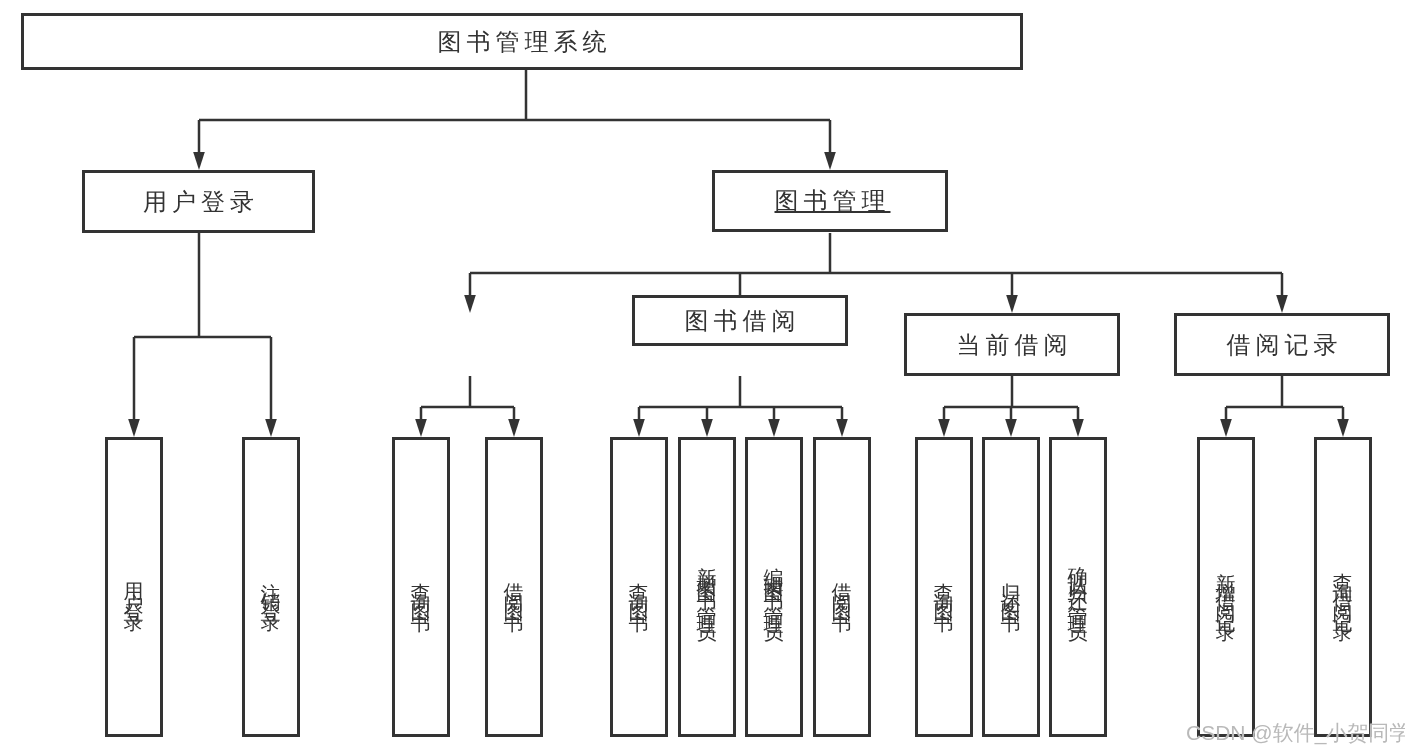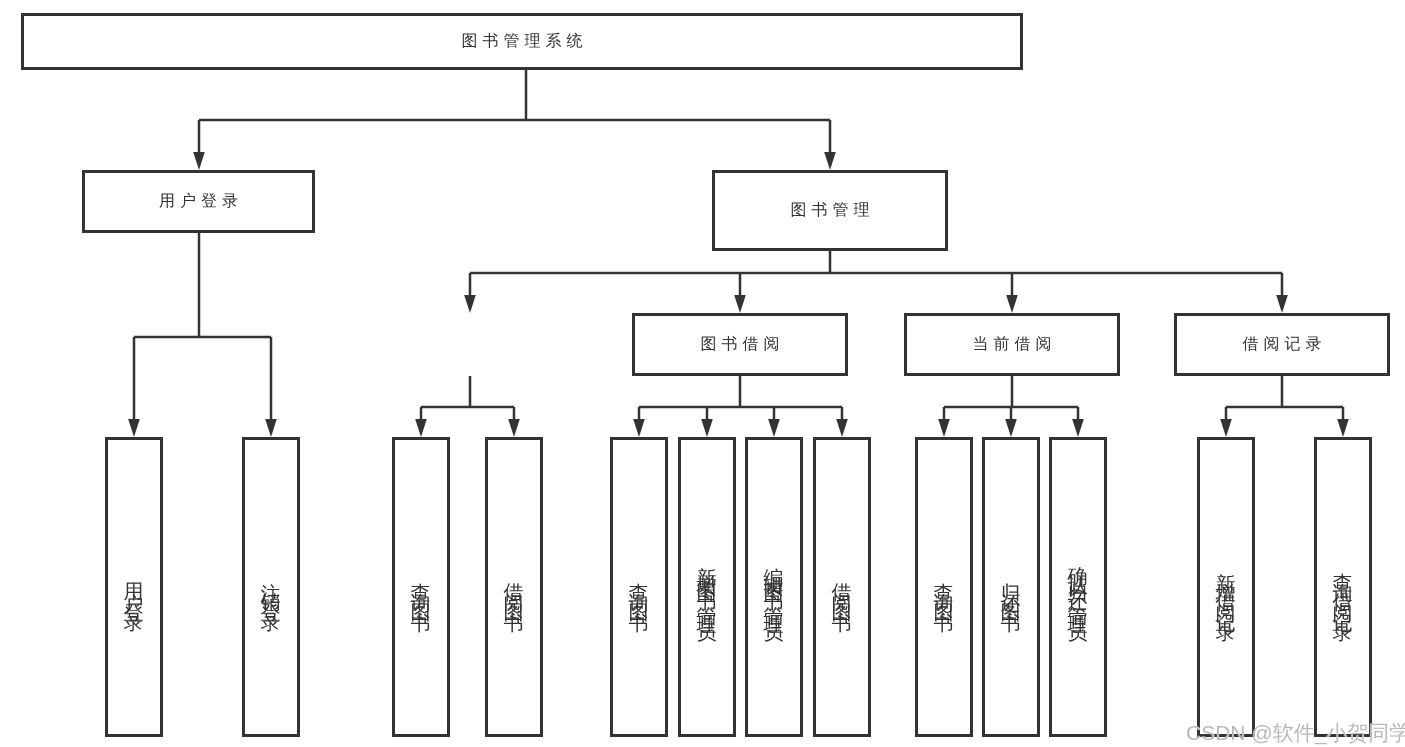--- a/index.html
+++ b/index.html
@@ -20,30 +20,30 @@
   .node {
     position: absolute;
     background: #ffffff;
     border: 3px solid #333333;
     box-sizing: border-box;
     display: flex;
     align-items: center;
     justify-content: center;
   }
   .h-label {
-    font-size: 16px;
+    font-size: 24px;
     letter-spacing: 5px;
     text-indent: 5px;
     white-space: nowrap;
   }
   .root-box   { left: 21px;  top: 13px;  width: 1002px; height: 57px; }
   .b-user     { left: 82px;  top: 170px; width: 233px;  height: 63px; }
-  .b-book     { left: 712px; top: 170px; width: 236px;  height: 81px; }
+  .b-book     { left: 712px; top: 170px; width: 236px;  height: 62px; text-decoration: underline; }
   .g-newbook  { left: 362px; top: 313px; width: 216px;  height: 63px; }
-  .g-borrow   { left: 632px; top: 313px; width: 216px;  height: 63px; }
+  .g-borrow   { left: 632px; top: 295px; width: 216px;  height: 51px; }
   .g-current  { left: 904px; top: 313px; width: 216px;  height: 63px; }
   .g-records  { left: 1174px;top: 313px; width: 216px;  height: 63px; }
   .leaf {
     position: absolute;
     top: 437px;
     width: 58px;
     height: 300px;
     background: #ffffff;
     border: 3px solid #333333;
     box-sizing: border-box;

